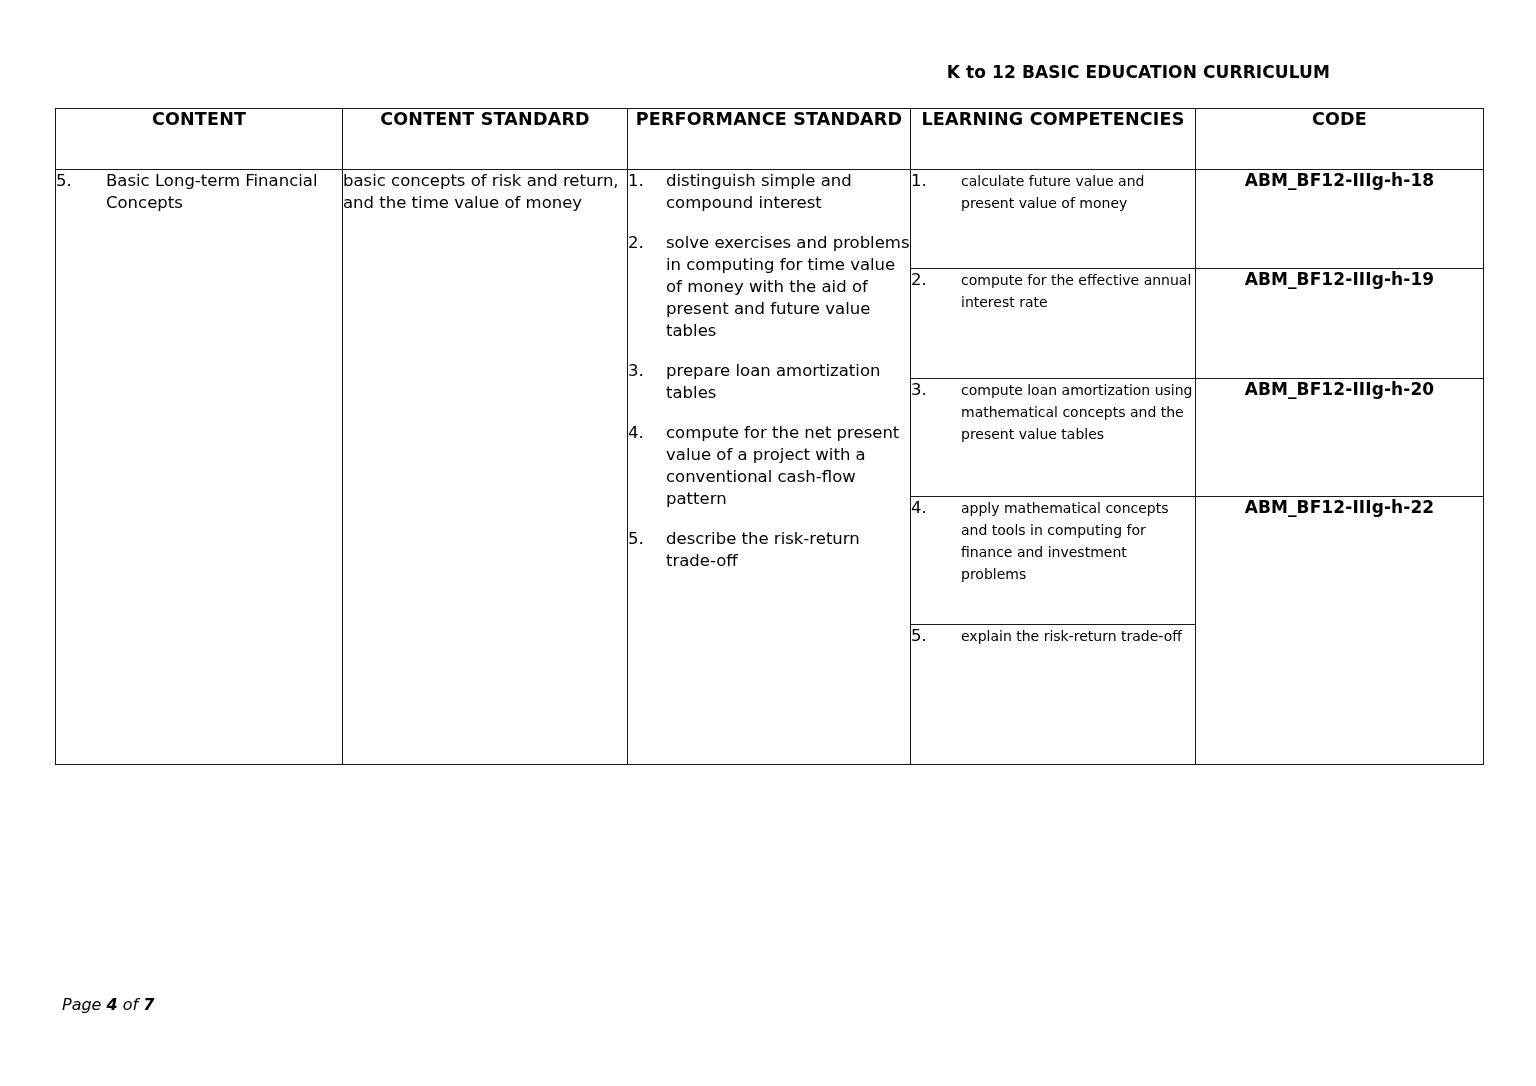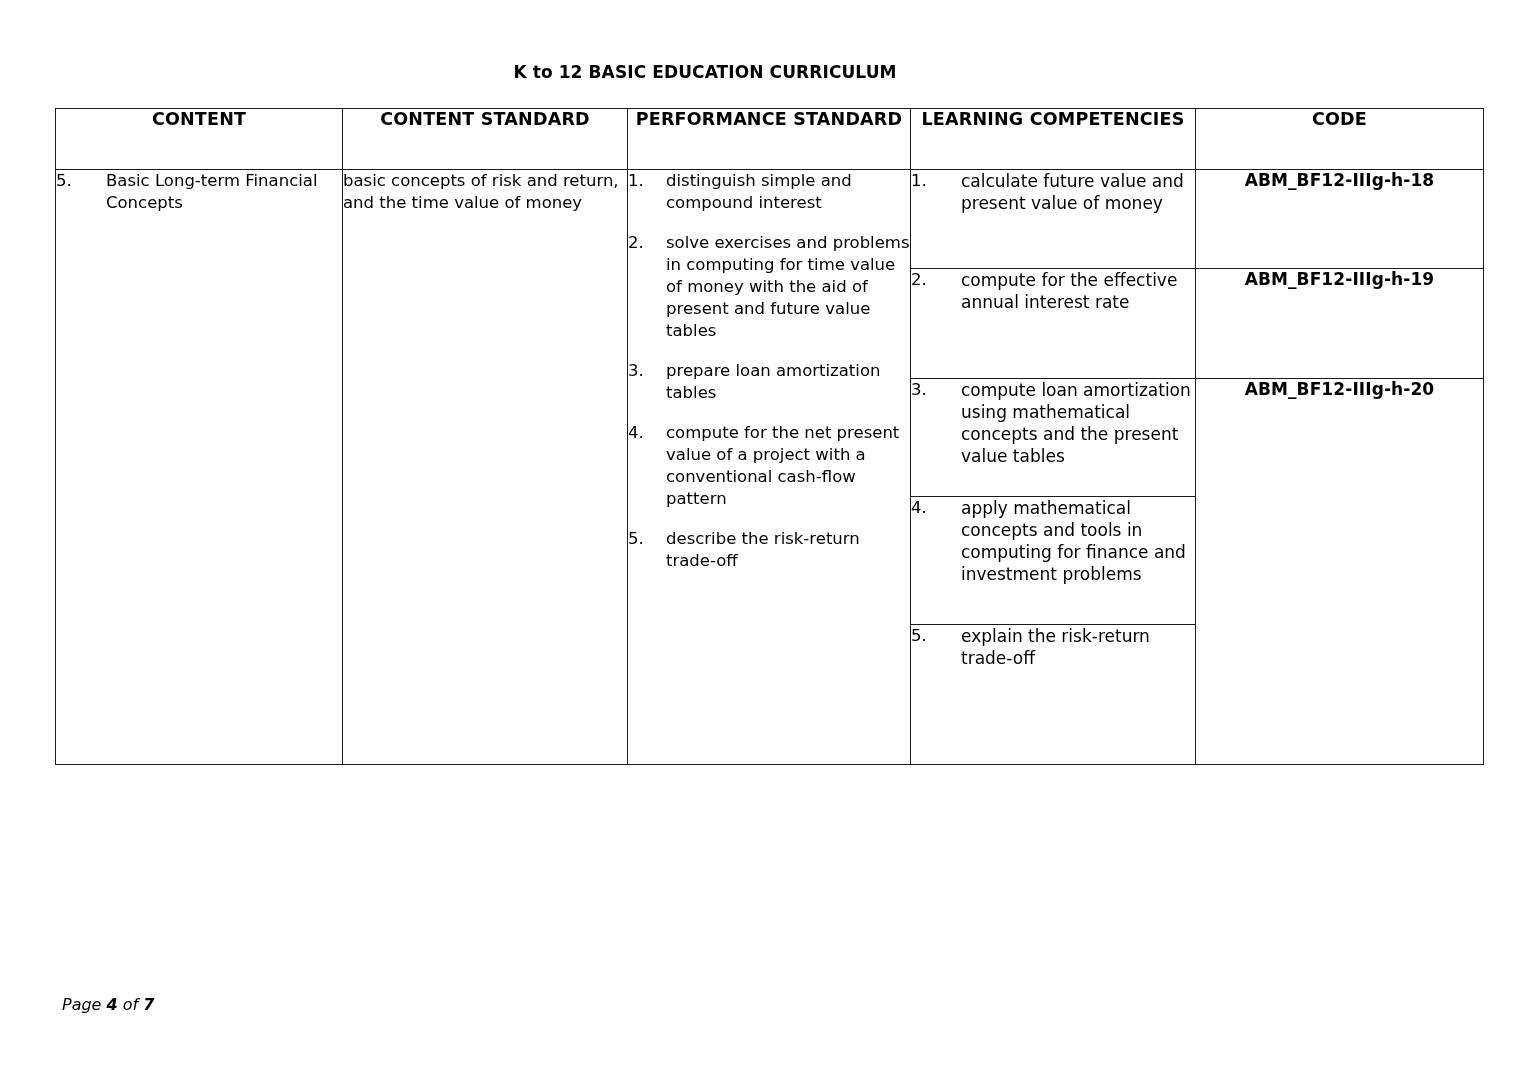--- a/index.html
+++ b/index.html
@@ -22,22 +22,21 @@
     width: 1536px;
     height: 1086px;
   }
 
   
   .doc-header {
     position: absolute;
     left: 0;
     top: 62px;
     width: 1330px;
-    text-align: center;
-    padding-left: 40px;
+    text-align: right;
   }
   .doc-header .line {
     font-family: "DejaVu Sans", sans-serif;
     font-weight: bold;
     font-size: 17px;
     line-height: 21px;
     letter-spacing: 0.1px;
     white-space: nowrap;
   }
 
@@ -146,21 +145,21 @@
     display: flex;
   }
   .comp-inner .num {
     flex: 0 0 auto;
     width: 50px;
     font-size: 16.5px;
     line-height: 22px;
   }
   .comp-inner .txt {
     flex: 1 1 auto;
-    font-size: 17px;
+    font-size: 14px;
     line-height: 22px;
   }
 
   .code-cell {
     text-align: center;
     vertical-align: middle;
     font-weight: bold;
     font-size: 17px;
     letter-spacing: 0.1px;
     white-space: nowrap;
@@ -313,20 +312,23 @@
             <tbody>
               <tr class="r1">
                 <td class="code-cell">ABM_BF12-IIIg-h-18</td>
               </tr>
               <tr class="r2">
                 <td class="code-cell">ABM_BF12-IIIg-h-19</td>
               </tr>
               <tr class="r3">
                 <td class="code-cell">ABM_BF12-IIIg-h-20</td>
               </tr>
+              <tr class="r5">
+                <td class="code-cell">ABM_BF12-IIIg-h-22</td>
+              </tr>
             </tbody>
           </table>
         </td>
 
       </tr>
     </tbody>
   </table>
 
   <div class="doc-footer">
     <div class="footer-right"><span>Page </span><b>4</b><span> of </span><b>7</b></div>

